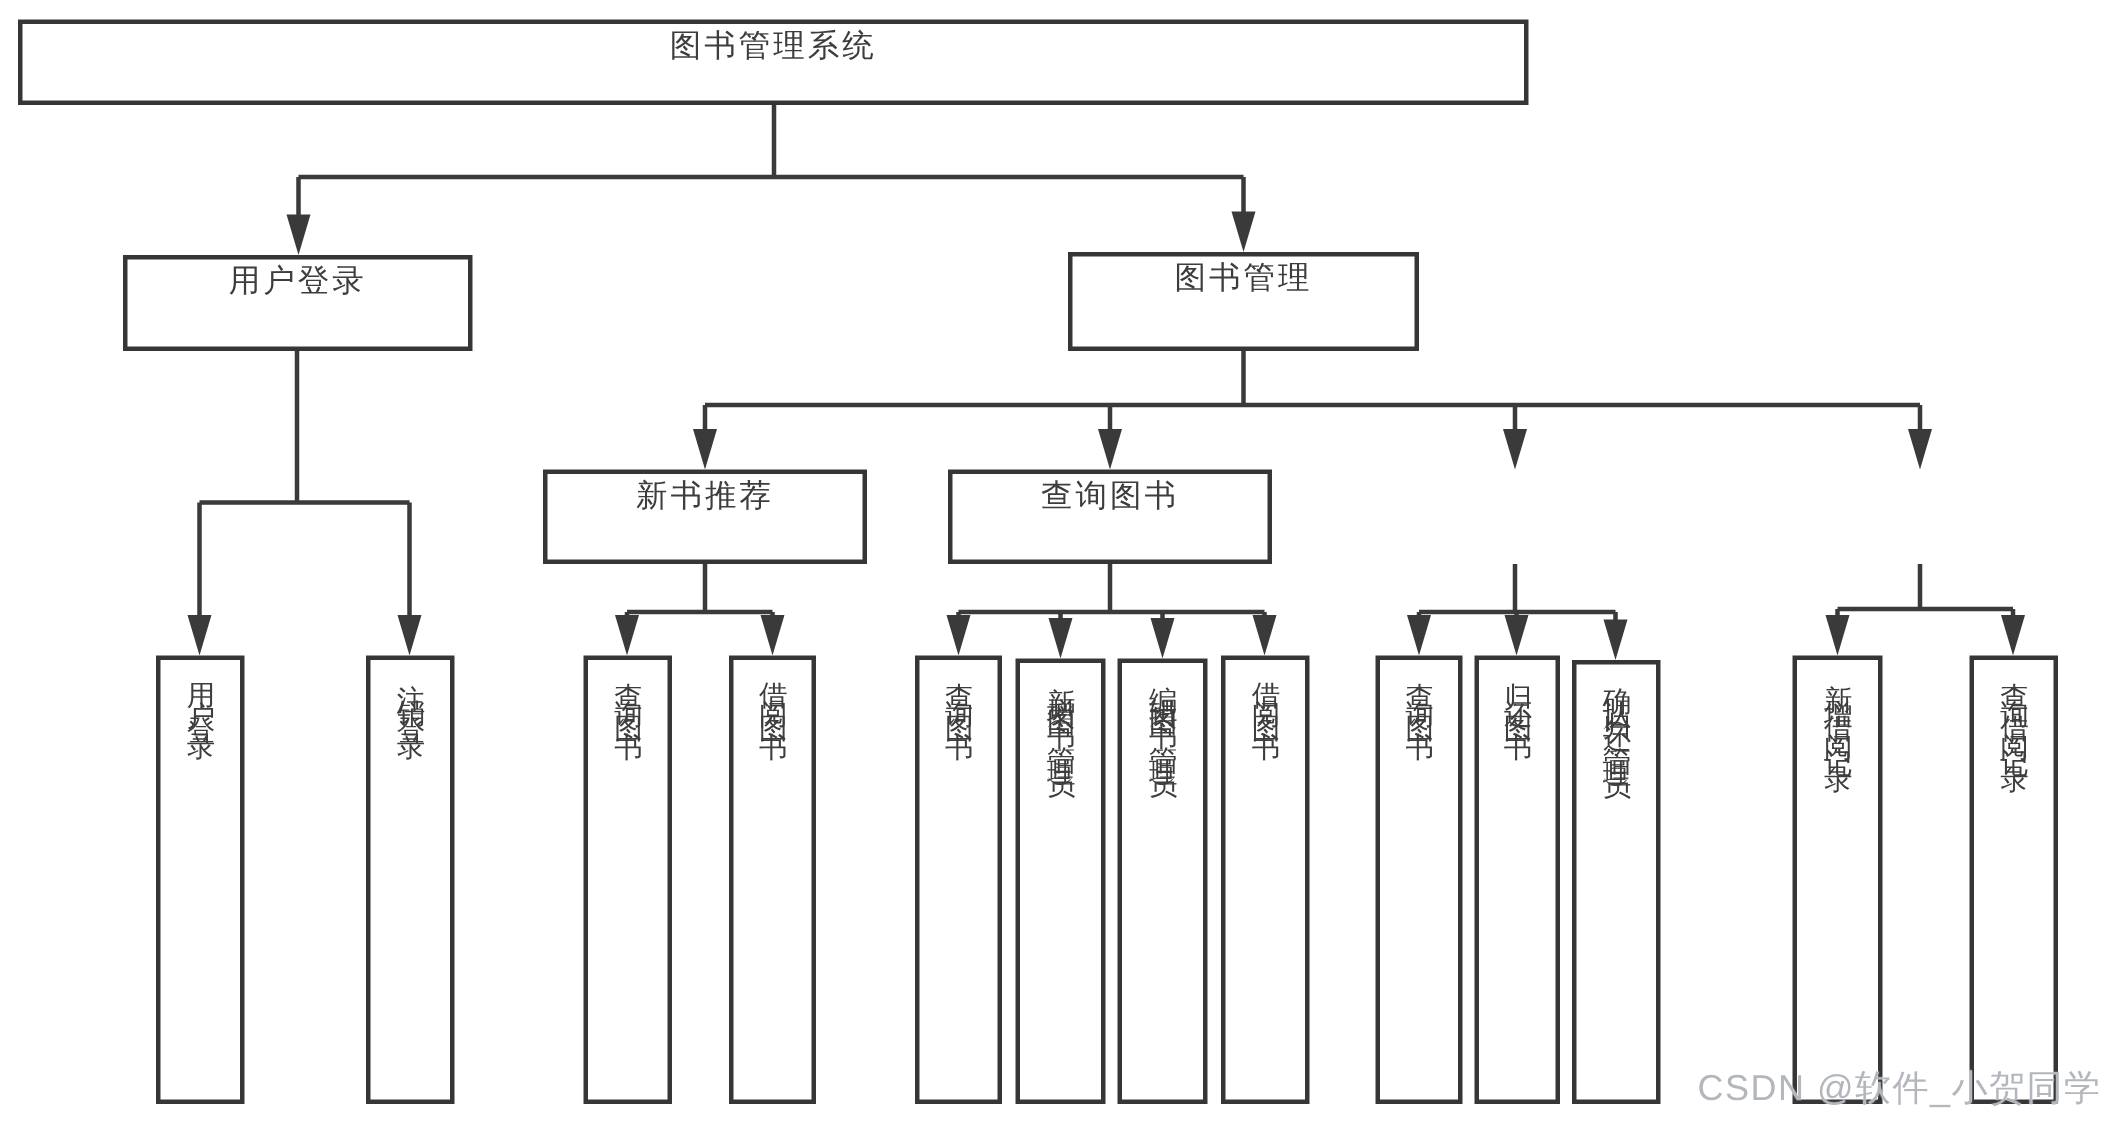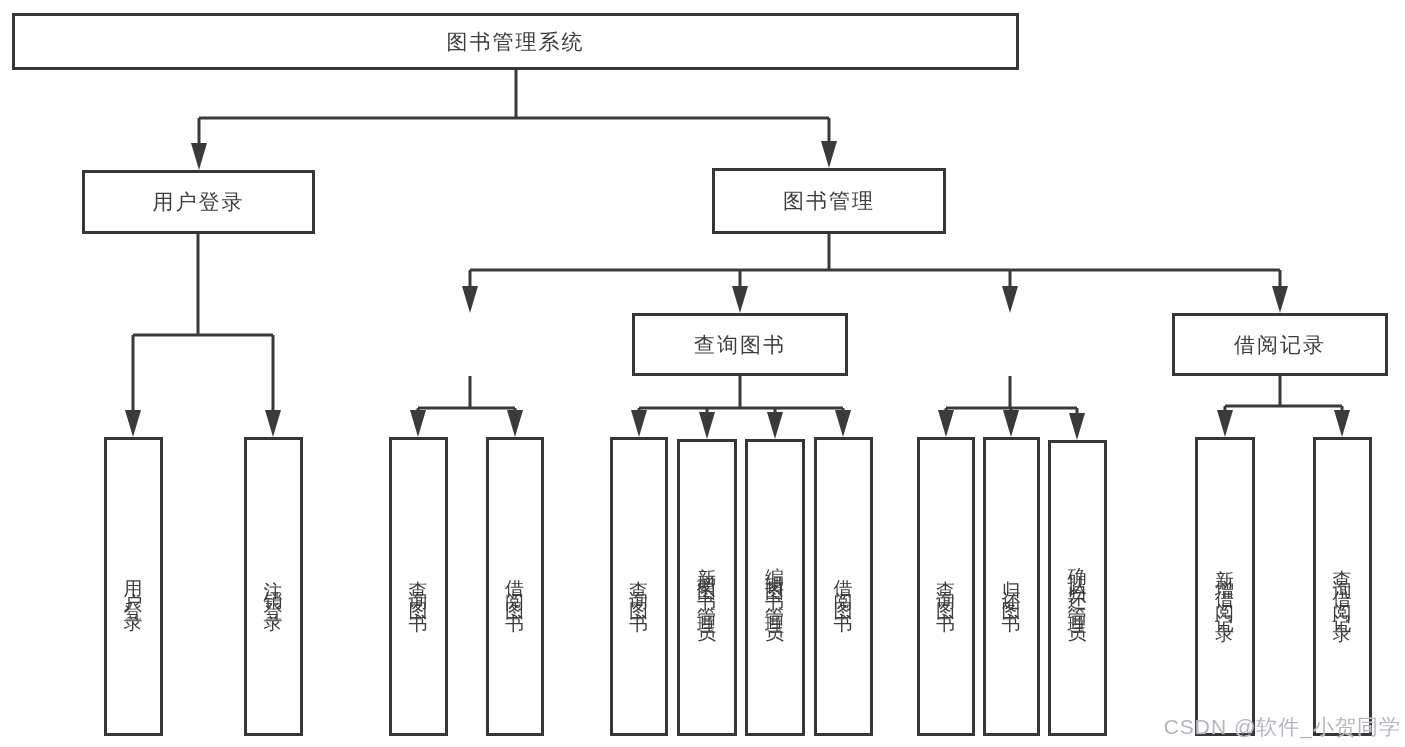--- a/index.html
+++ b/index.html
@@ -6,32 +6,32 @@
   body{
     width:1405px;height:747px;position:relative;background:#ffffff;
     font-family:"Liberation Sans","DejaVu Sans",sans-serif;
     overflow:hidden;
   }
   #canvas{position:absolute;left:0;top:0;width:1405px;height:747px;}
   svg.connectors{position:absolute;left:0;top:0;pointer-events:none;}
   .box{
     position:absolute;box-sizing:border-box;
     border:3px solid #363636;background:#ffffff;
-    display:flex;align-items:center;justify-content:center;
+    display:flex;align-items:flex-start;justify-content:center;
     color:#3d3d3d;z-index:2;
   }
   .hbox{font-size:21px;letter-spacing:2px;}
   .leaf{font-size:19px;}
   .leaf .vtext{
     writing-mode:vertical-rl;text-orientation:mixed;
     letter-spacing:11px;line-height:1;white-space:nowrap;
   }
   .watermark{
     position:absolute;right:4px;bottom:6px;z-index:5;
-    font-size:21px;color:#b3b7bd;letter-spacing:1px;
+    font-size:24px;color:#b3b7bd;letter-spacing:1px;
     text-shadow:0 0 1px #ffffff;
   }
 </style>
 </head>
 <body>
 
 <div id="canvas">
 
   <svg class="connectors" width="1405" height="747" viewBox="0 0 1405 747">
     <g stroke="#3a3a3a" stroke-width="3" fill="none">
@@ -77,25 +77,25 @@
     <span>图书管理系统</span>
   </div>
 
   <div class="box hbox" style="left:82px;top:170px;width:233px;height:64px;">
     <span>用户登录</span>
   </div>
   <div class="box hbox" style="left:712px;top:168px;width:234px;height:66px;">
     <span>图书管理</span>
   </div>
 
+  <div class="box hbox" style="left:362px;top:313px;width:216px;height:63px;">
+    <span>新书推荐</span>
+  </div>
   <div class="box hbox" style="left:632px;top:313px;width:216px;height:63px;">
     <span>查询图书</span>
-  </div>
-  <div class="box hbox" style="left:1172px;top:313px;width:216px;height:63px;">
-    <span>借阅记录</span>
   </div>
 
   <div class="box leaf" style="left:104px;top:437px;width:59px;height:299px;">
     <span class="vtext">用户登录</span>
   </div>
   <div class="box leaf" style="left:244px;top:437px;width:59px;height:299px;">
     <span class="vtext">注销登录</span>
   </div>
 
   <div class="box leaf" style="left:389px;top:437px;width:59px;height:299px;">

